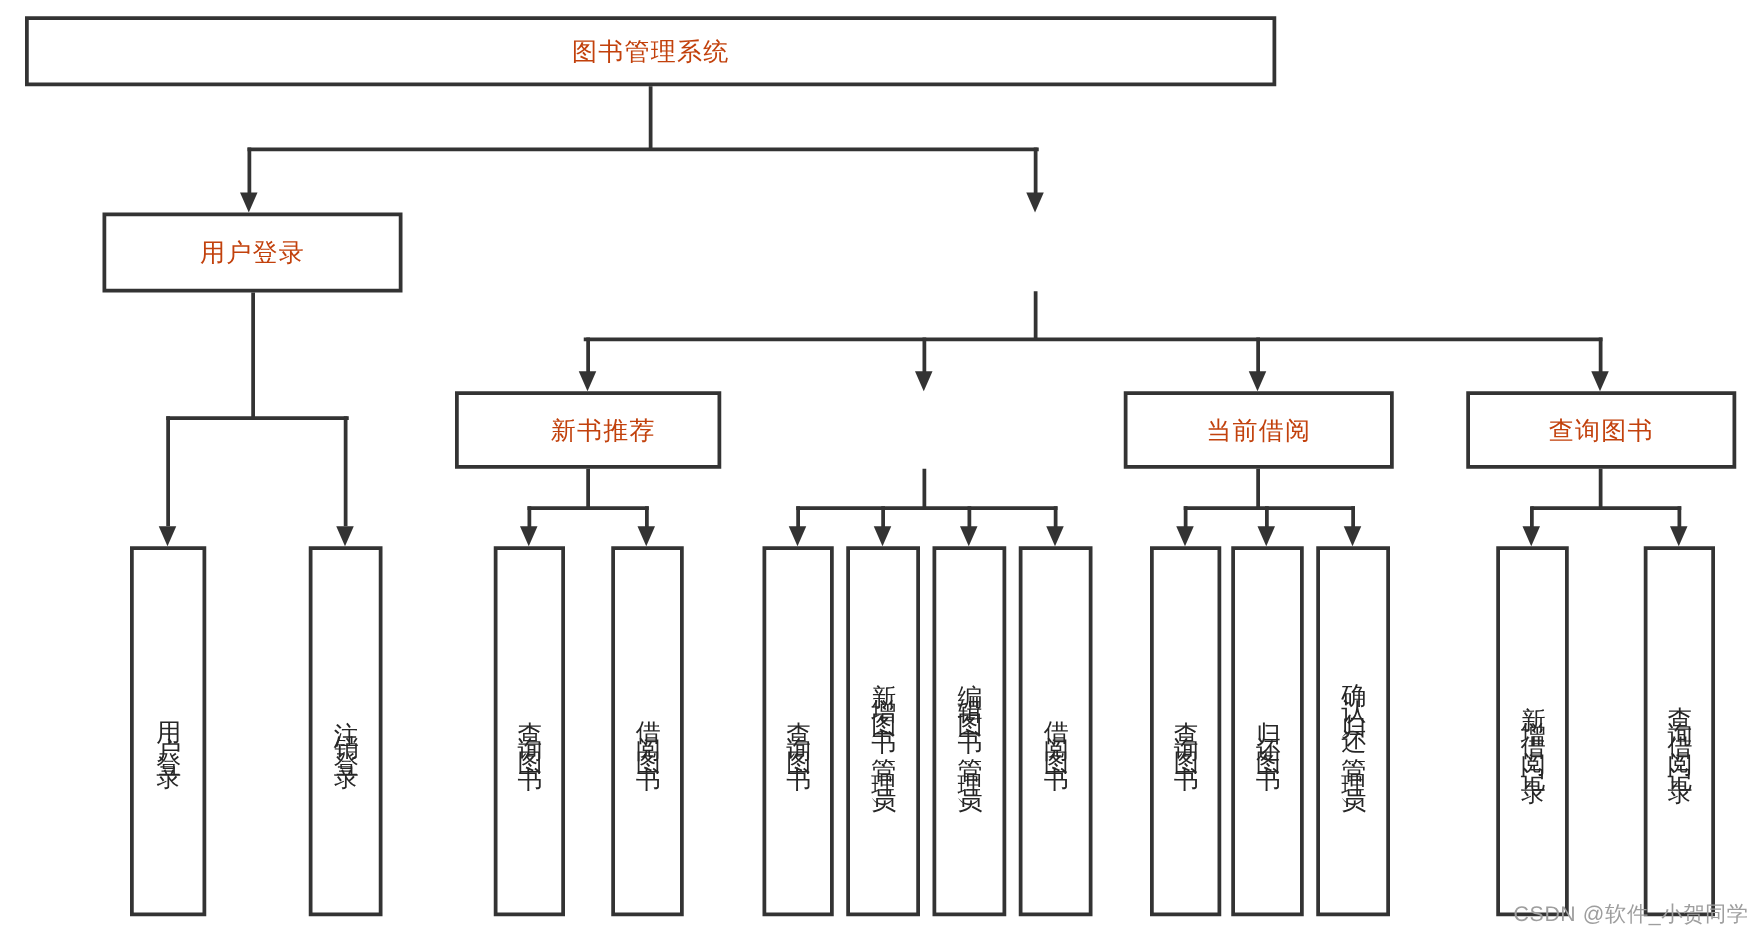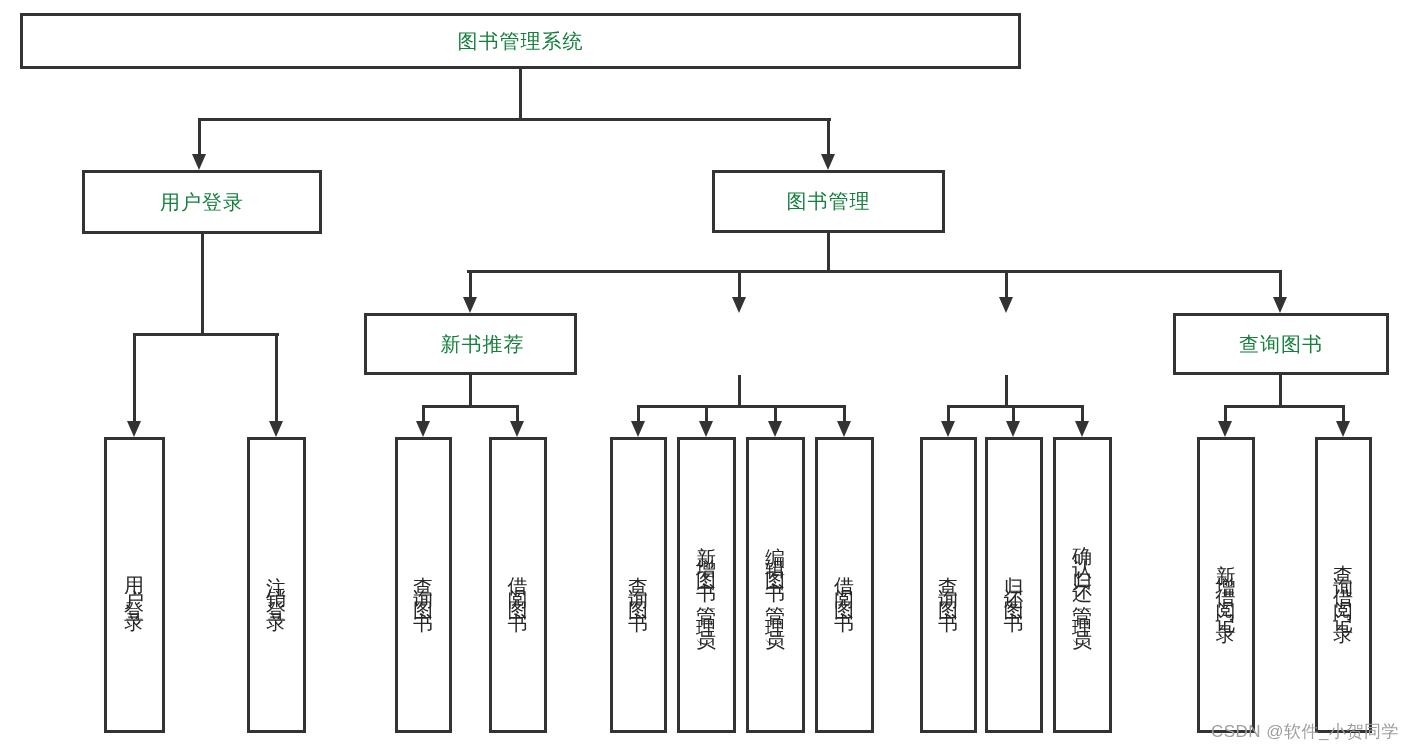--- a/index.html
+++ b/index.html
@@ -19,21 +19,21 @@
     position: absolute;
     box-sizing: border-box;
     border: 3px solid #333333;
     background: #ffffff;
     display: flex;
     align-items: center;
     justify-content: center;
   }
   .hlabel {
     font-size: 20px;
-    color: #15803d;
+    color: #c2410c;
     letter-spacing: 1px;
     white-space: nowrap;
   }
   .vlabel {
     writing-mode: vertical-rl;
     text-orientation: mixed;
     font-size: 20px;
     color: #262626;
     letter-spacing: 12px;
     line-height: 1;
@@ -73,23 +73,20 @@
   <div class="line" style="left:519px; top:69px; width:3px; height:51px;"></div>
   <div class="line" style="left:198px; top:118px; width:633px; height:3px;"></div>
   <div class="line" style="left:198px; top:118px; width:3px; height:37px;"></div>
   <div class="arrowhead" style="left:192px; top:154px;"></div>
   <div class="line" style="left:827px; top:118px; width:3px; height:37px;"></div>
   <div class="arrowhead" style="left:821px; top:154px;"></div>
 
   <div class="box" style="left:82px; top:170px; width:240px; height:64px;">
     <span class="hlabel">用户登录</span>
   </div>
-  <div class="box" style="left:712px; top:170px; width:233px; height:63px;">
-    <span class="hlabel">图书管理</span>
-  </div>
 
   <div class="line" style="left:201px; top:234px; width:3px; height:102px;"></div>
   <div class="line" style="left:133px; top:333px; width:146px; height:3px;"></div>
   <div class="line" style="left:133px; top:333px; width:3px; height:88px;"></div>
   <div class="arrowhead" style="left:127px; top:421px;"></div>
   <div class="line" style="left:275px; top:333px; width:3px; height:88px;"></div>
   <div class="arrowhead" style="left:269px; top:421px;"></div>
 
   <div class="line" style="left:827px; top:233px; width:3px; height:39px;"></div>
   <div class="line" style="left:467px; top:270px; width:815px; height:3px;"></div>
@@ -97,20 +94,23 @@
   <div class="arrowhead" style="left:463px; top:297px;"></div>
   <div class="line" style="left:738px; top:270px; width:3px; height:28px;"></div>
   <div class="arrowhead" style="left:732px; top:297px;"></div>
   <div class="line" style="left:1005px; top:270px; width:3px; height:28px;"></div>
   <div class="arrowhead" style="left:999px; top:297px;"></div>
   <div class="line" style="left:1279px; top:270px; width:3px; height:28px;"></div>
   <div class="arrowhead" style="left:1273px; top:297px;"></div>
 
   <div class="box" style="left:364px; top:313px; width:213px; height:62px;padding-left:24px;">
     <span class="hlabel">新书推荐</span>
+  </div>
+  <div class="box" style="left:899px; top:313px; width:216px; height:62px;">
+    <span class="hlabel">当前借阅</span>
   </div>
   <div class="box" style="left:1173px; top:313px; width:216px; height:62px;">
     <span class="hlabel">查询图书</span>
   </div>
 
   <div class="line" style="left:469px; top:375px; width:3px; height:33px;"></div>
   <div class="line" style="left:422px; top:405px; width:97px; height:3px;"></div>
   <div class="line" style="left:422px; top:405px; width:3px; height:17px;"></div>
   <div class="arrowhead" style="left:416px; top:421px;"></div>
   <div class="line" style="left:516px; top:405px; width:3px; height:17px;"></div>

